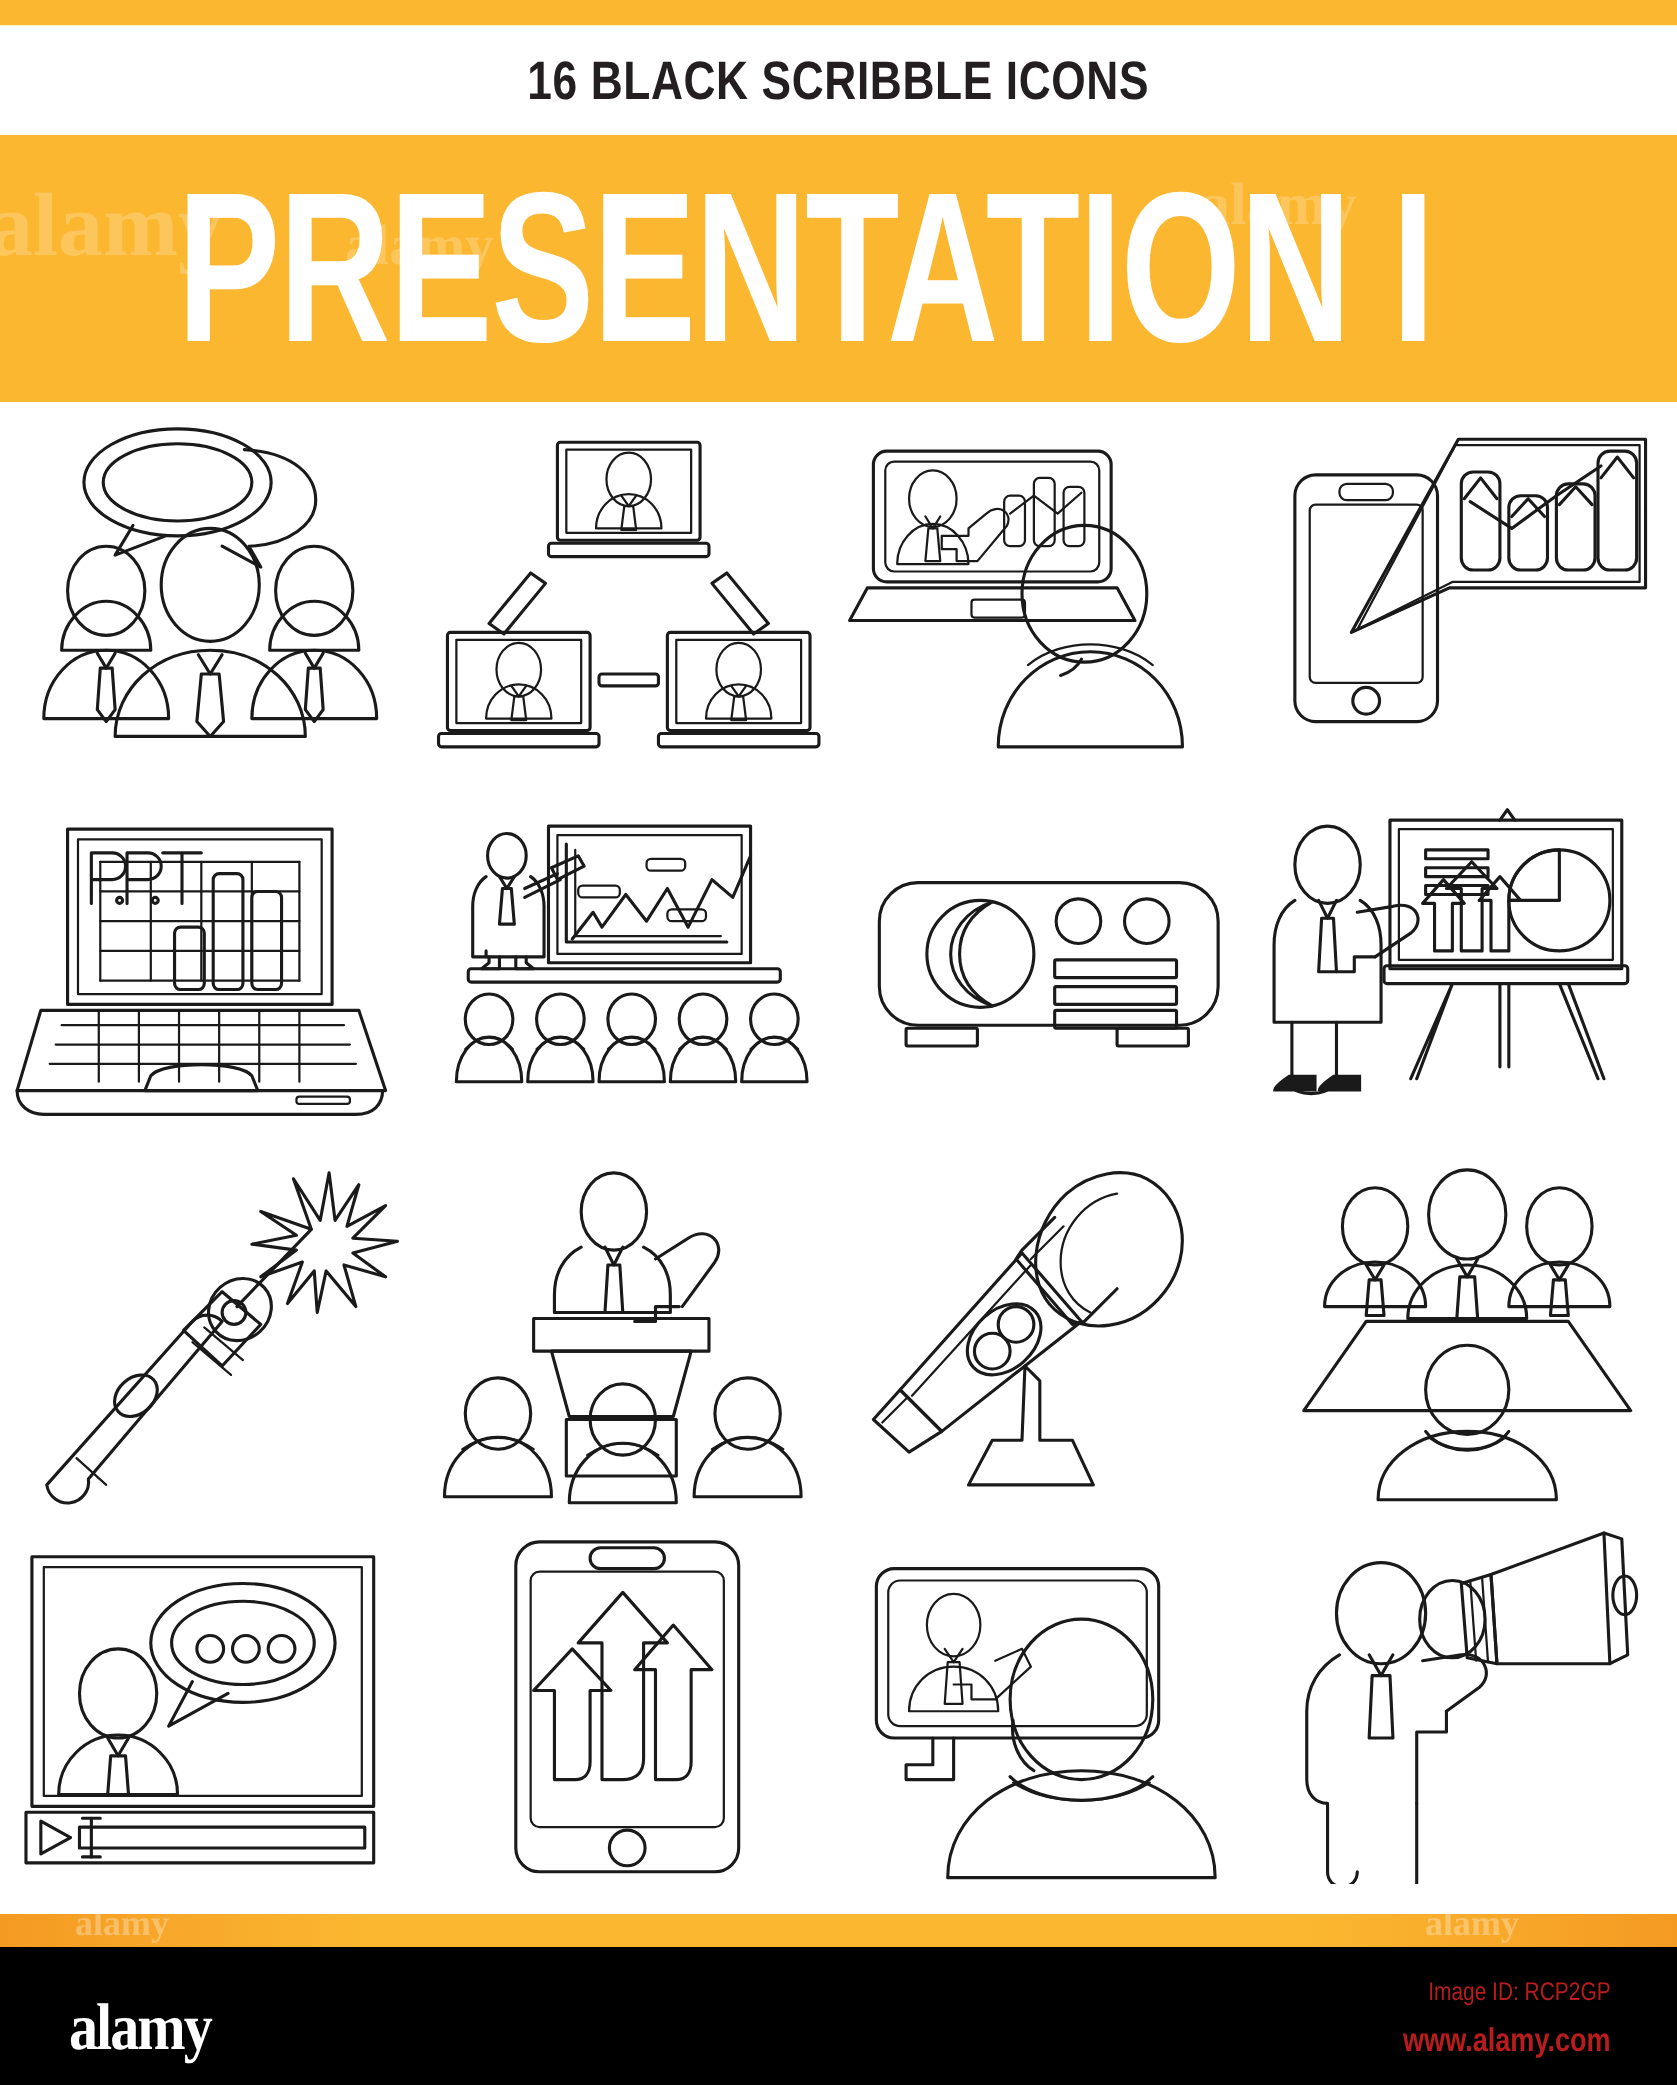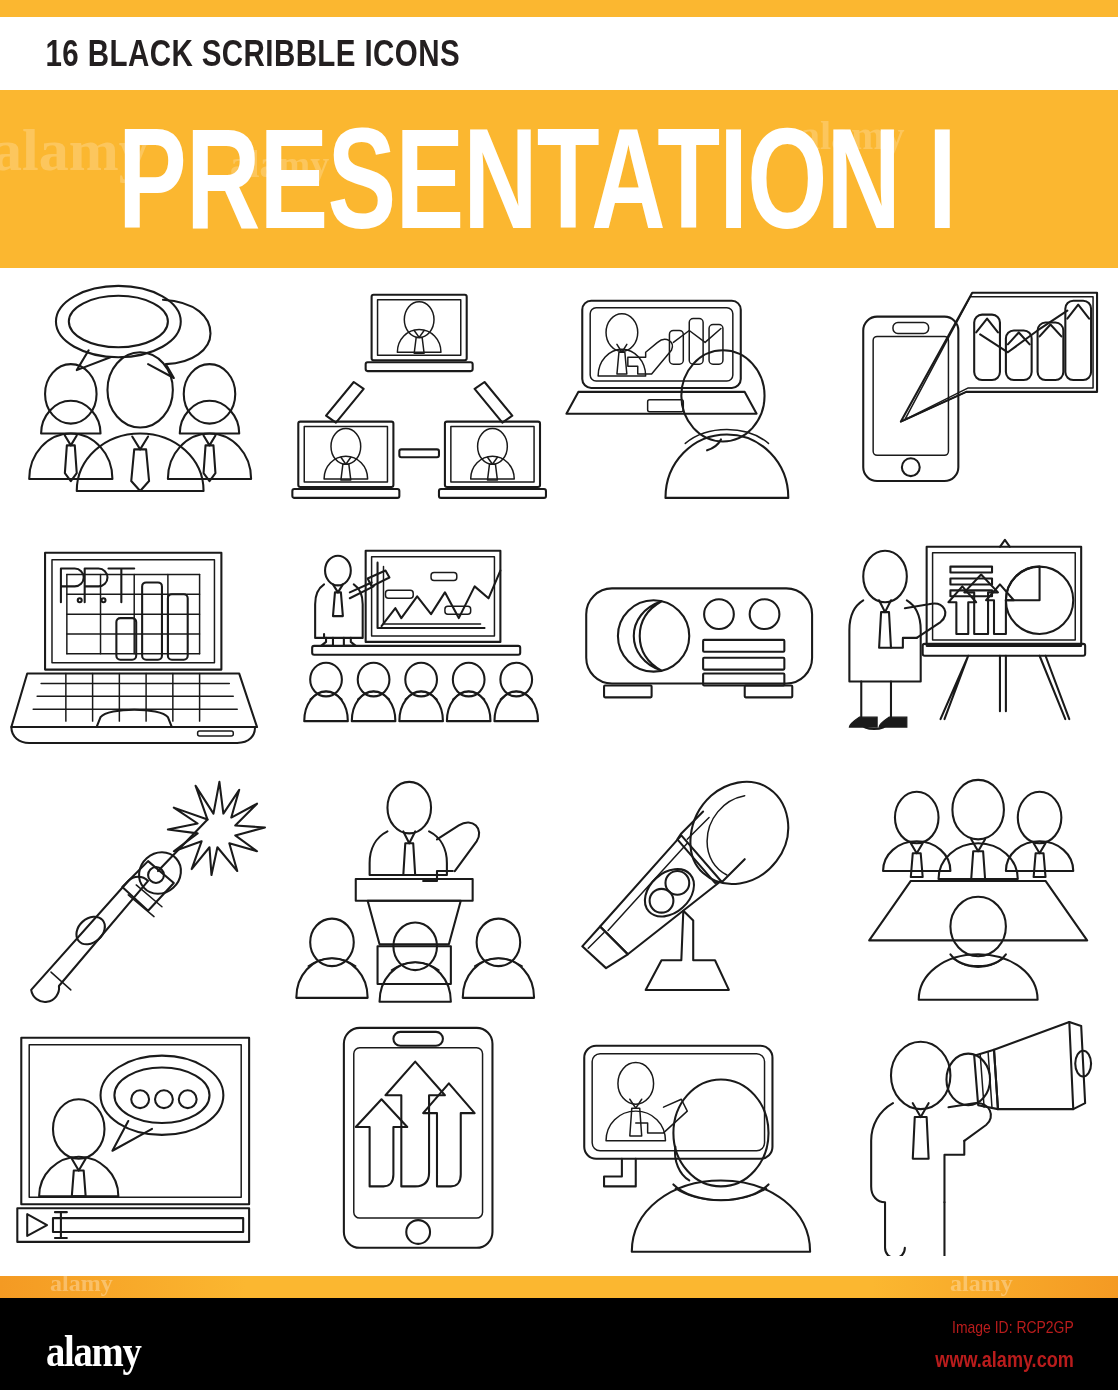--- a/index.html
+++ b/index.html
@@ -24,20 +24,21 @@
     background: #FBB730;
   }
   .subtitle-band {
     position: absolute;
     top: 17px; left: 0;
     width: 1118px;
     height: 73px;
     background: #ffffff;
     display: flex;
     align-items: center;
+    justify-content: center;
   }
   .subtitle-text {
     font-family: "Liberation Sans", sans-serif;
     font-weight: bold;
     font-size: 36px;
     letter-spacing: 0.5px;
     color: #231f20;
     transform: scaleX(0.82);
     transform-origin: center;
     white-space: nowrap;

